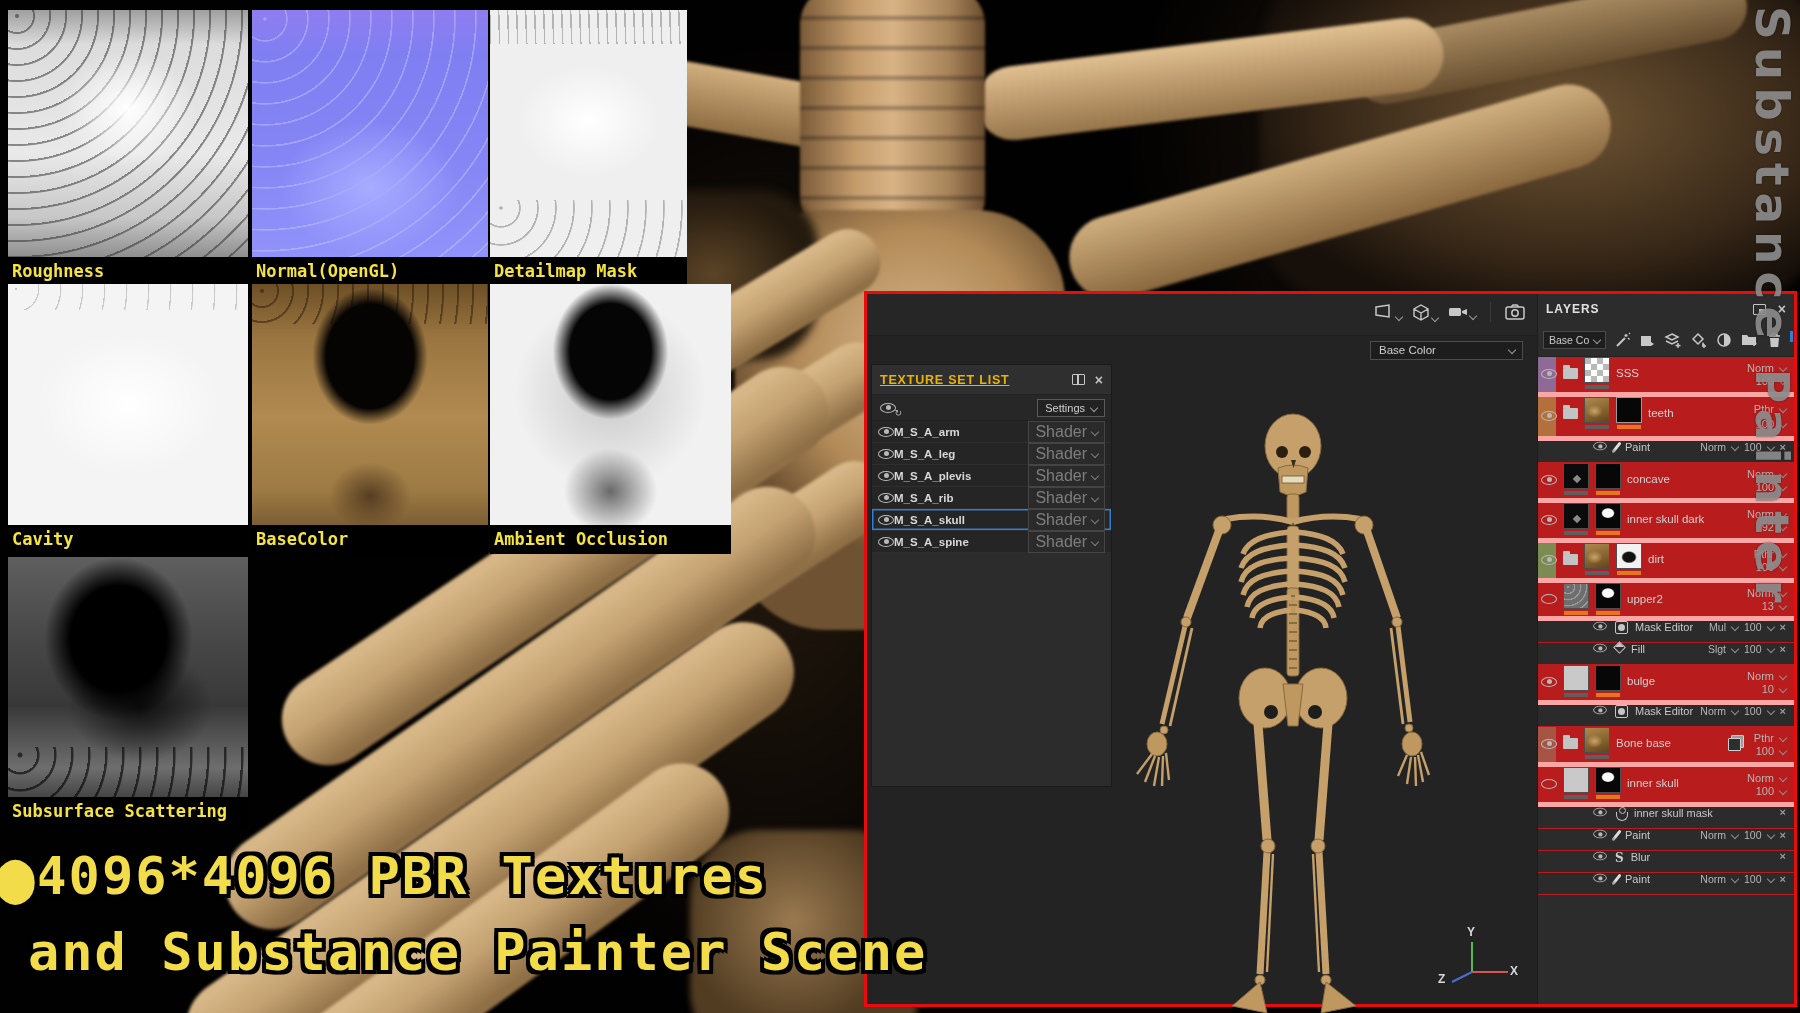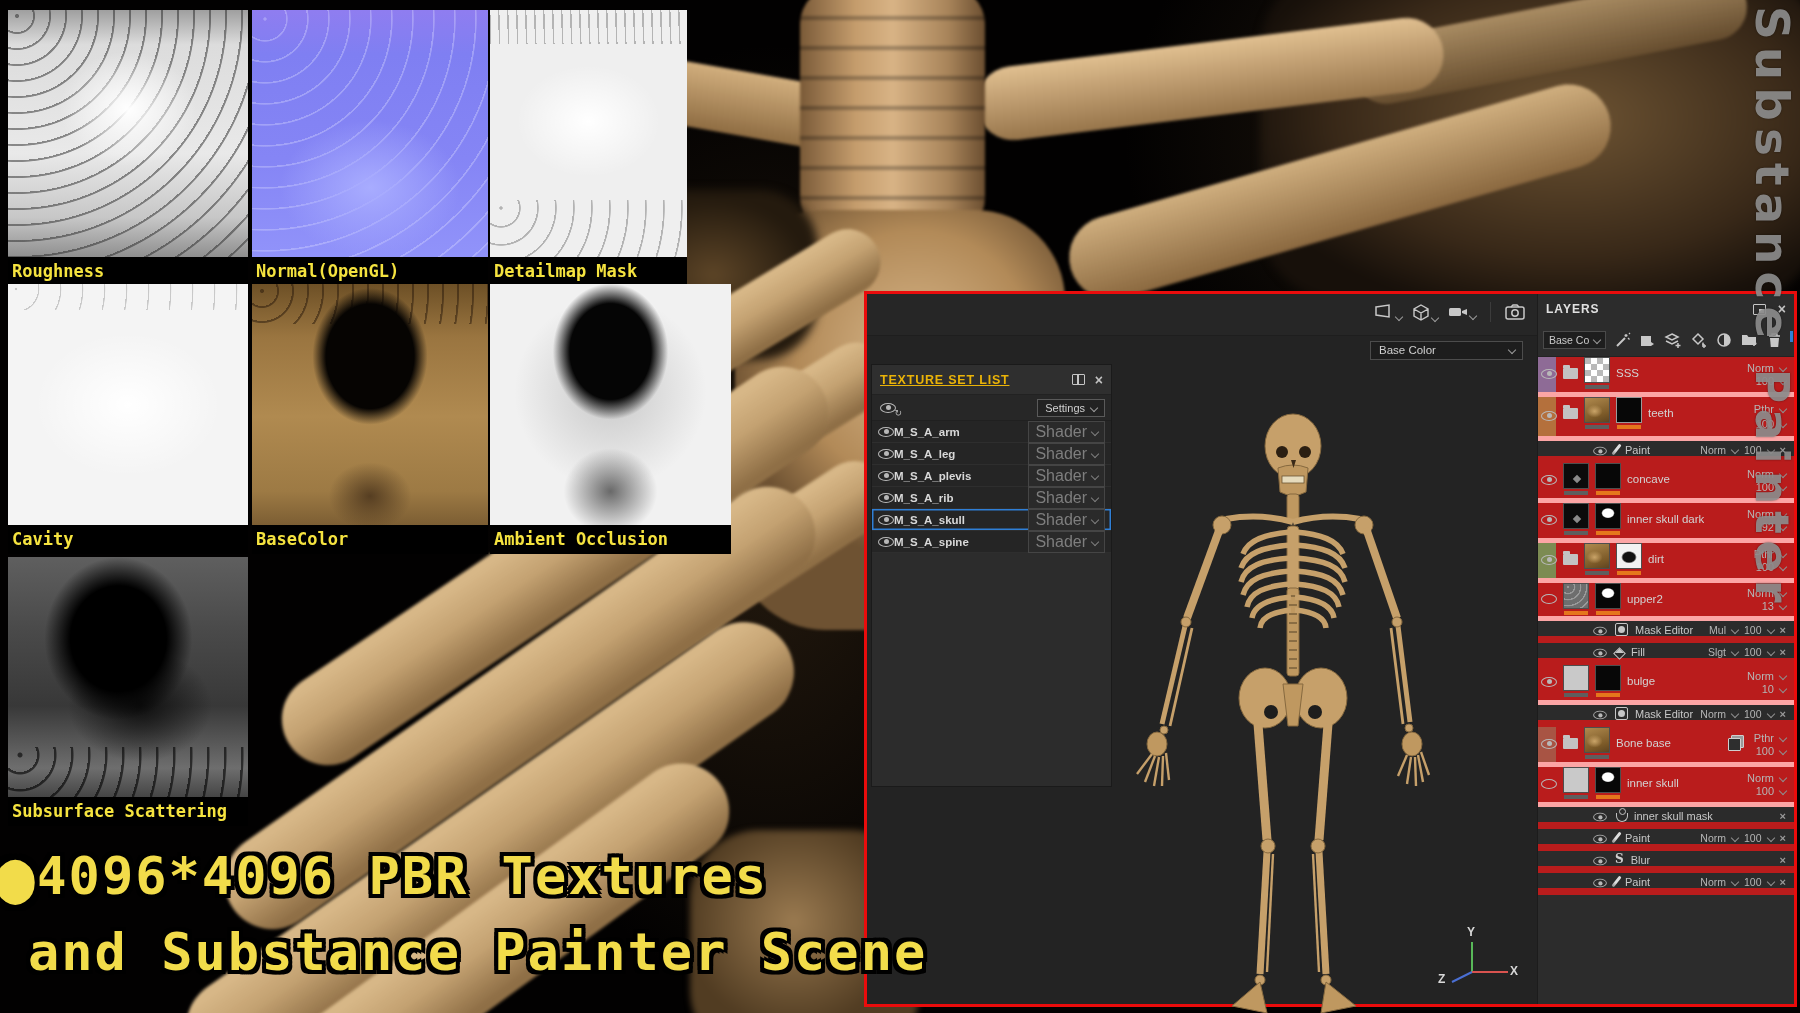--- a/index.html
+++ b/index.html
@@ -178,22 +178,22 @@
   .t-maskblack { background:#070707; }
   .t-maskblob { background:radial-gradient(9px 7px at 50% 38%, #fff 60%, transparent 75%), #070707; }
   .t-maskwhite { background:radial-gradient(10px 8px at 50% 55%, #111 60%, transparent 78%), #f2f2f2; }
   .t-noise { background:repeating-radial-gradient(circle at 4px 3px, #9a9a9a 0 1px, transparent 1.6px 6px), #6e6e6e; }
   .t-gray { background:#c9c9c9; }
   .lname { color:#d2d2d2; font-size:11.5px; white-space:nowrap; overflow:hidden; }
   .rcol { position:absolute; right:8px; top:0; height:100%; display:flex; flex-direction:column;
     justify-content:space-around; align-items:flex-end; padding:4px 0; }
   .rline { display:flex; align-items:center; gap:6px; color:#b5b5b5; font-size:11px; }
   .rline .chev { border-color:#8f8f8f; }
-  .srow { display:flex; align-items:flex-end; gap:7px; height:22px; padding-left:54px; padding-right:8px;
-    background:#2b2b2b; border-bottom:7px solid #b91c1c; }
+  .srow { display:flex; align-items:flex-start; gap:7px; height:22px; padding-left:54px; padding-right:8px;
+    background:#2b2b2b; border-bottom:1px solid #b91c1c; }
   .sname { color:#c8c8c8; font-size:11px; flex:1; white-space:nowrap; overflow:hidden; }
   .srow .rline { font-size:10.5px; }
   .srow .eye { transform:scale(.85); }
   svg.icon { display:block; }
 </style>
 </head>
 <body>
 
 <div id="canvas">
 

